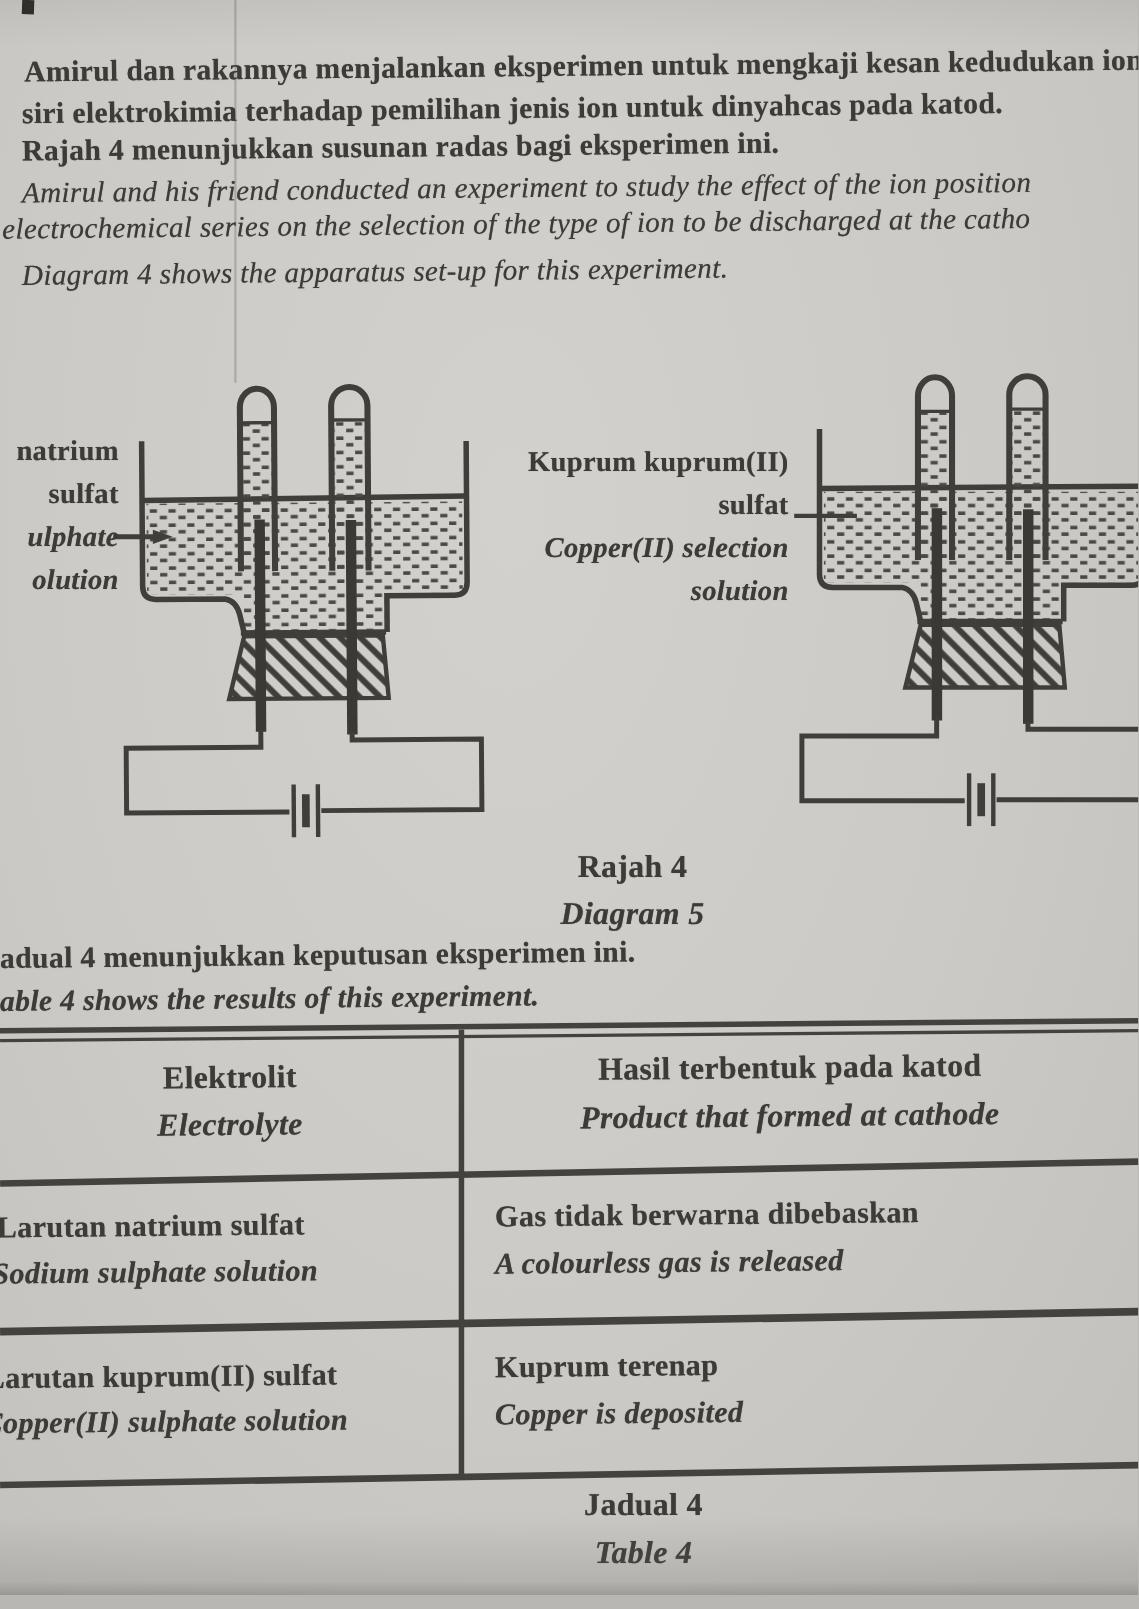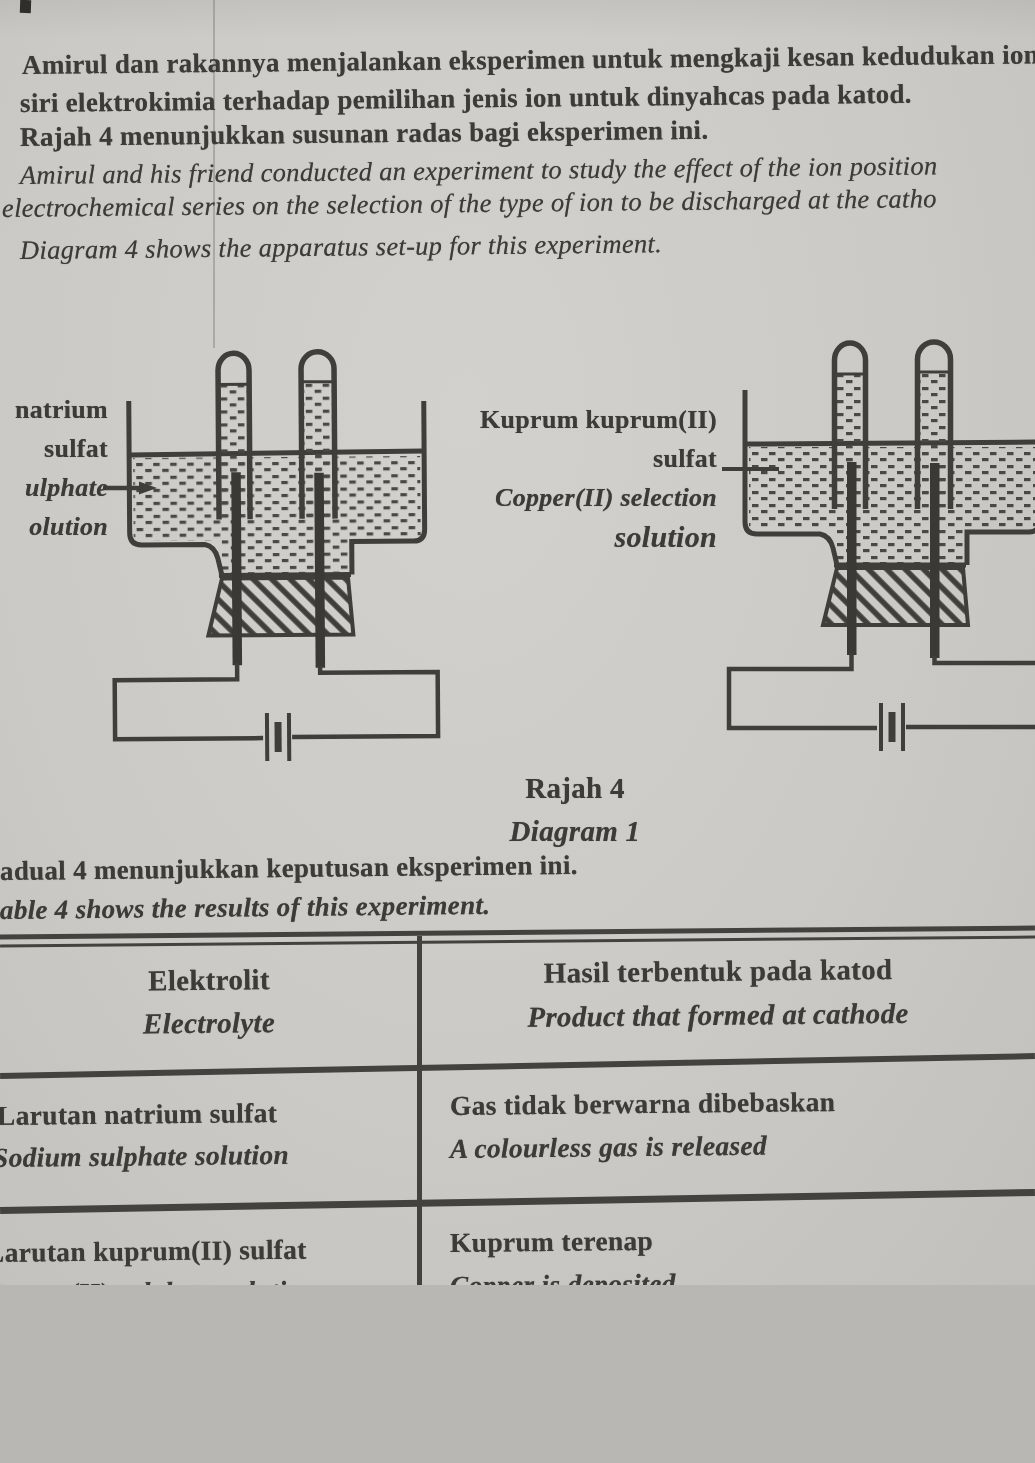--- a/index.html
+++ b/index.html
@@ -1,17 +1,17 @@
 <!DOCTYPE html>
 <html><head>
 <meta charset="utf-8">
 <style>
   html,body{margin:0;padding:0;background:#b8b7b3;}
   #page{
-    position:relative; width:1035px; height:1285px; overflow:hidden;
+    position:relative; width:1035px; height:1450px; overflow:hidden;
     background:
       linear-gradient(to bottom, rgba(0,0,0,0.05) 0%, rgba(0,0,0,0) 3%),
       radial-gradient(ellipse at 45% 32%, #d2d1cd 0%, #cbcac6 55%, #c1c0bc 100%);
     font-family:"Liberation Serif","DejaVu Serif",serif;
     color:#3c3b37;
   }
   .t{position:absolute; white-space:nowrap; color:#3c3b37;
      text-shadow:0 0 0.7px rgba(60,59,55,0.65); letter-spacing:0.3px;}
   .b{font-weight:bold;}
   .i{font-style:italic;}
@@ -101,25 +101,25 @@
     <div class="t b" style="position:static; font-size:26px; line-height:39px;">natrium</div>
     <div class="t b" style="position:static; font-size:26px; line-height:39px;">sulfat</div>
     <div class="t b i" style="position:static; font-size:26px; line-height:39px;">ulphate</div>
     <div class="t b i" style="position:static; font-size:26px; line-height:39px;">olution</div>
   </div>
 
   <div style="position:absolute; left:440px; top:400px; width:277px; text-align:right;">
     <div class="t b" style="position:static; font-size:26px; line-height:39px;">Kuprum kuprum(II)</div>
     <div class="t b" style="position:static; font-size:26px; line-height:39px;">sulfat</div>
     <div class="t b i" style="position:static; font-size:26px; line-height:39px;">Copper(II) selection</div>
-    <div class="t b i" style="position:static; font-size:30px; line-height:39px;">solution</div>
+    <div class="t b i" style="position:static; font-size:26px; line-height:39px;">solution</div>
   </div>
 
   <div class="t b ctr" style="left:410px; top:772px; width:330px; font-size:29px;text-align:center;">Rajah 4</div>
-  <div class="t b i ctr" style="left:410px; top:815px; width:330px; font-size:29px;">Diagram 1</div>
+  <div class="t b i ctr" style="left:410px; top:815px; width:330px; font-size:29px;">Diagram 5</div>
 
   <div class="t b rt" style="left:0px; top:856px; font-size:27px;">adual 4 menunjukkan keputusan eksperimen ini.</div>
   <div class="t b i rt" style="left:0px; top:895px; font-size:27px;">able 4 shows the results of this experiment.</div>
 
   <div style="position:absolute; left:0; top:930px; width:1035px; height:16px; transform:rotate(-0.5deg);">
     <div class="hline" style="top:0;  height:4.5px;"></div>
     <div class="hline" style="top:10px; height:3px;"></div>
   </div>
   <div class="hline" style="top:1063px; height:6px;  transform:rotate(-1.1deg);"></div>
   <div class="hline" style="top:1198px; height:6.5px; transform:rotate(-1.0deg);"></div>
@@ -134,16 +134,17 @@
   <div class="t b rt" style="left:-3px;  top:1100px; font-size:27.5px;">Larutan natrium sulfat</div>
   <div class="t b i rt" style="left:-7px;  top:1142px; font-size:27.5px;">Sodium sulphate solution</div>
   <div class="t b rt" style="left:450px; top:1090px; font-size:27.5px;">Gas tidak berwarna dibebaskan</div>
   <div class="t b i rt" style="left:450px; top:1133px; font-size:27.5px;">A colourless gas is released</div>
 
   <div class="t b rt" style="left:-14px; top:1237px; font-size:27.5px;">Larutan kuprum(II) sulfat</div>
   <div class="t b i rt" style="left:-16px; top:1278px; font-size:27.5px;">Copper(II) sulphate solution</div>
   <div class="t b rt" style="left:450px; top:1227px; font-size:27.5px;">Kuprum terenap</div>
   <div class="t b i rt" style="left:450px; top:1270px; font-size:27.5px;">Copper is deposited</div>
 
+  <div class="t b ctr" style="left:420px; top:1352px; width:330px; font-size:29px;">Jadual 4</div>
   <div class="t b i ctr" style="left:420px; top:1396px; width:330px; font-size:29px;">Table 4</div>
 
   <div class="shade-bottom"></div>
 </div>
 
 </body></html>

